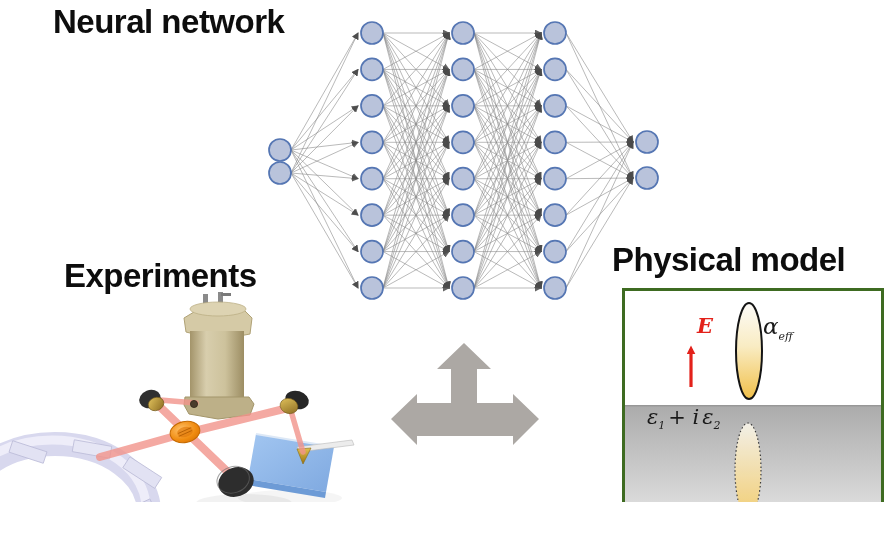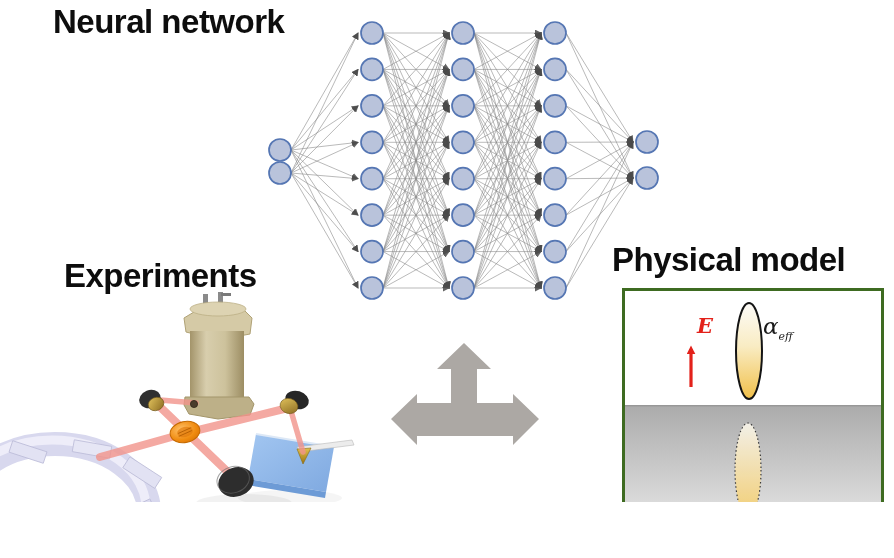--- a/index.html
+++ b/index.html
@@ -357,14 +357,17 @@
       <ellipse cx="123" cy="179" rx="13" ry="47" fill="url(#imgGrad)" opacity="0.95" stroke="#333333" stroke-width="1.2" stroke-dasharray="1.5 2.5"></ellipse>
       <ellipse cx="124" cy="60" rx="13" ry="48" fill="url(#partGrad)" stroke="#141414" stroke-width="2"></ellipse>
       <line x1="66" y1="96" x2="66" y2="58" stroke="#e3211a" stroke-width="3.2" marker-end="url(#rah)"></line>
     </svg>
     <div class="lbl e-lbl">
       <span>E</span>
     </div>
     <div class="lbl a-lbl">
       <span>α</span><sub>eff</sub>
     </div>
+    <div class="lbl eps-lbl">
+      <span>ε</span><sub>1</sub><span class="mid">+ i</span><span>ε</span><sub>2</sub>
+    </div>
   </div>
 </div>
 
 </body></html>

